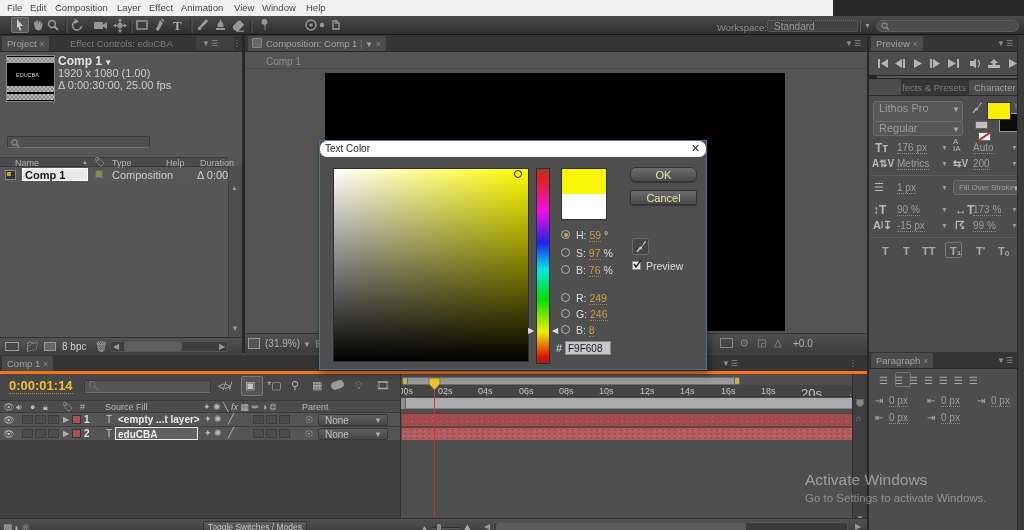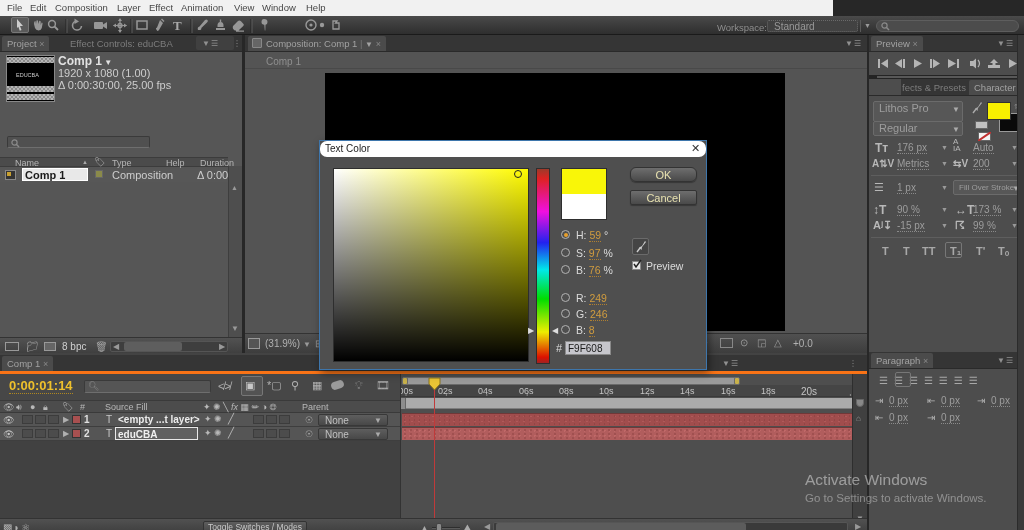--- a/index.html
+++ b/index.html
@@ -370,21 +370,21 @@
     <span style="position:absolute;left:-5px;top:1px;font-size:9px;color:#c4c4c4;">:00s</span>
     <span style="position:absolute;left:37px;top:1px;font-size:9px;color:#c4c4c4;">02s</span>
     <span style="position:absolute;left:77px;top:1px;font-size:9px;color:#c4c4c4;">04s</span>
     <span style="position:absolute;left:118px;top:1px;font-size:9px;color:#c4c4c4;">06s</span>
     <span style="position:absolute;left:158px;top:1px;font-size:9px;color:#c4c4c4;">08s</span>
     <span style="position:absolute;left:198px;top:1px;font-size:9px;color:#c4c4c4;">10s</span>
     <span style="position:absolute;left:239px;top:1px;font-size:9px;color:#c4c4c4;">12s</span>
     <span style="position:absolute;left:279px;top:1px;font-size:9px;color:#c4c4c4;">14s</span>
     <span style="position:absolute;left:320px;top:1px;font-size:9px;color:#c4c4c4;">16s</span>
     <span style="position:absolute;left:360px;top:1px;font-size:9px;color:#c4c4c4;">18s</span>
-    <span style="position:absolute;left:400px;top:1px;font-size:10px;color:#c4c4c4;">20s</span>
+    <span style="position:absolute;left:400px;top:1px;font-size:13px;color:#c4c4c4;">20s</span>
     <span style="position:absolute;left:436px;top:1px;font-size:9px;color:#c4c4c4;margin-left:44px;">22s</span>
     <svg style="position:absolute;left:0;top:0" width="452" height="13">
             <g stroke="#8a8a8a">
               <line x1="5" y1="9" x2="5" y2="13"></line>
               <line x1="45.4" y1="9" x2="45.4" y2="13"></line>
               <line x1="85.8" y1="9" x2="85.8" y2="13"></line>
               <line x1="126.2" y1="9" x2="126.2" y2="13"></line>
               <line x1="166.6" y1="9" x2="166.6" y2="13"></line>
               <line x1="207" y1="9" x2="207" y2="13"></line>
               <line x1="247.4" y1="9" x2="247.4" y2="13"></line>

